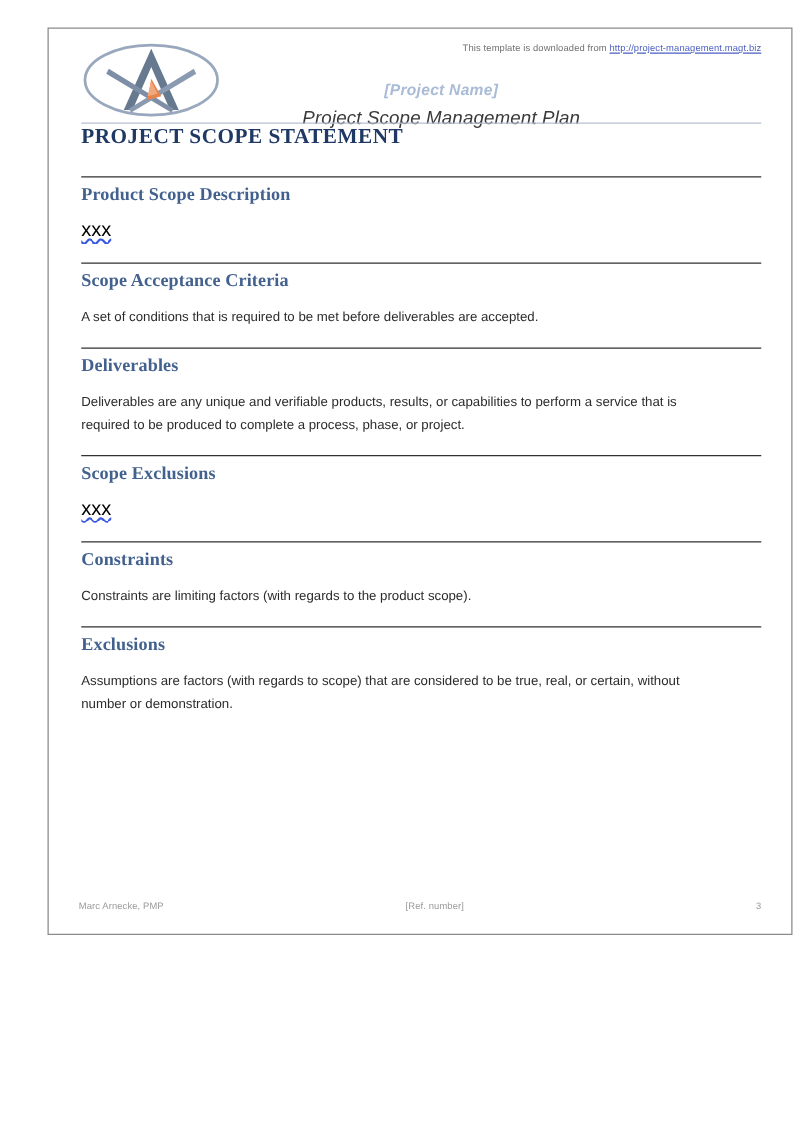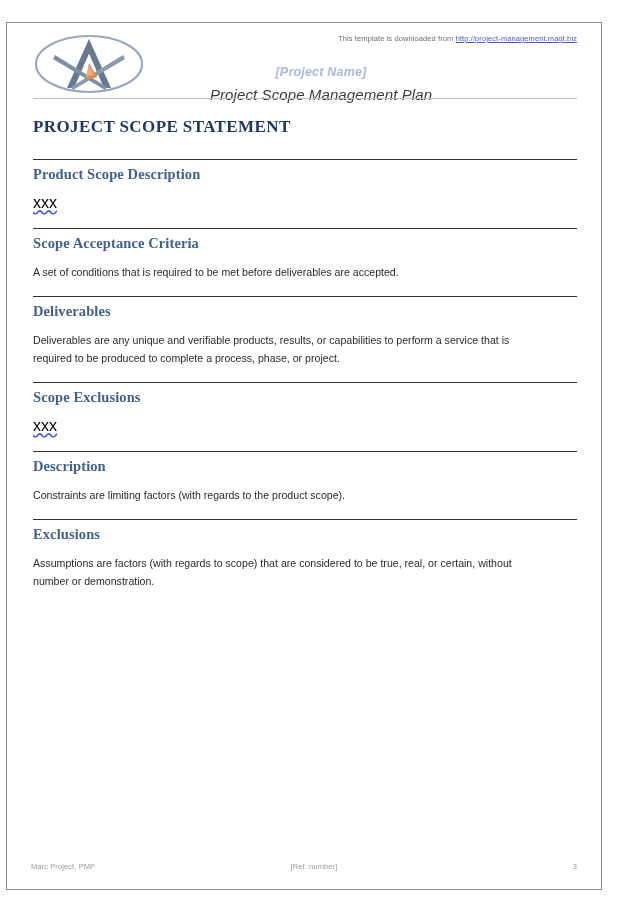--- a/index.html
+++ b/index.html
@@ -12,24 +12,24 @@
     width: 640px;
     height: 911px;
     overflow: hidden;
     font-family: "Liberation Sans", sans-serif;
     -webkit-font-smoothing: antialiased;
   }
 
   
   .page {
     position: absolute;
-    left: 6px;
+    left: 38px;
     top: 22px;
     width: 596px;
-    height: 868px;
+    height: 726px;
     box-sizing: border-box;
     border: 1px solid #888a8c;
     background: #ffffff;
   }
 
   .page-inner {
     position: absolute;
     left: 0;
     top: 0;
     right: 0;
@@ -98,21 +98,20 @@
     position: absolute;
     left: 2px;
     right: 0px;
     top: 65px;
     height: 0;
     border-top: 1px solid #b6c0d2;
   }
 
   
   .doc-body {
-    margin-top: 18px;
     padding-left: 2px;
   }
 
   .doc-title {
     font-family: "Liberation Serif", serif;
     font-size: 17px;
     font-weight: bold;
     font-variant: small-caps;
     color: #1f3864;
     letter-spacing: 0.4px;
@@ -227,31 +226,31 @@
       </div>
 
       <div class="section">
         <div class="section-rule"></div>
         <h2 class="section-heading">Scope Exclusions</h2>
         <p class="section-body"><span class="spellcheck">xxx</span></p>
       </div>
 
       <div class="section">
         <div class="section-rule"></div>
-        <h2 class="section-heading">Description</h2>
+        <h2 class="section-heading">Constraints</h2>
         <p class="section-body">Constraints are limiting factors (with regards to the product scope).</p>
       </div>
 
       <div class="section">
         <div class="section-rule"></div>
         <h2 class="section-heading">Exclusions</h2>
         <p class="section-body">Assumptions are factors (with regards to scope) that are considered to be true, real, or certain, without number or demonstration.</p>
       </div>
 
     </div>
   </div>
 
   <div class="doc-footer">
-    <div class="footer-left">Marc Project, PMP</div>
+    <div class="footer-left">Marc Arnecke, PMP</div>
     <div class="footer-center">[Ref. number]</div>
     <div class="footer-right">3</div>
   </div>
 </div>
 
 </body></html>

